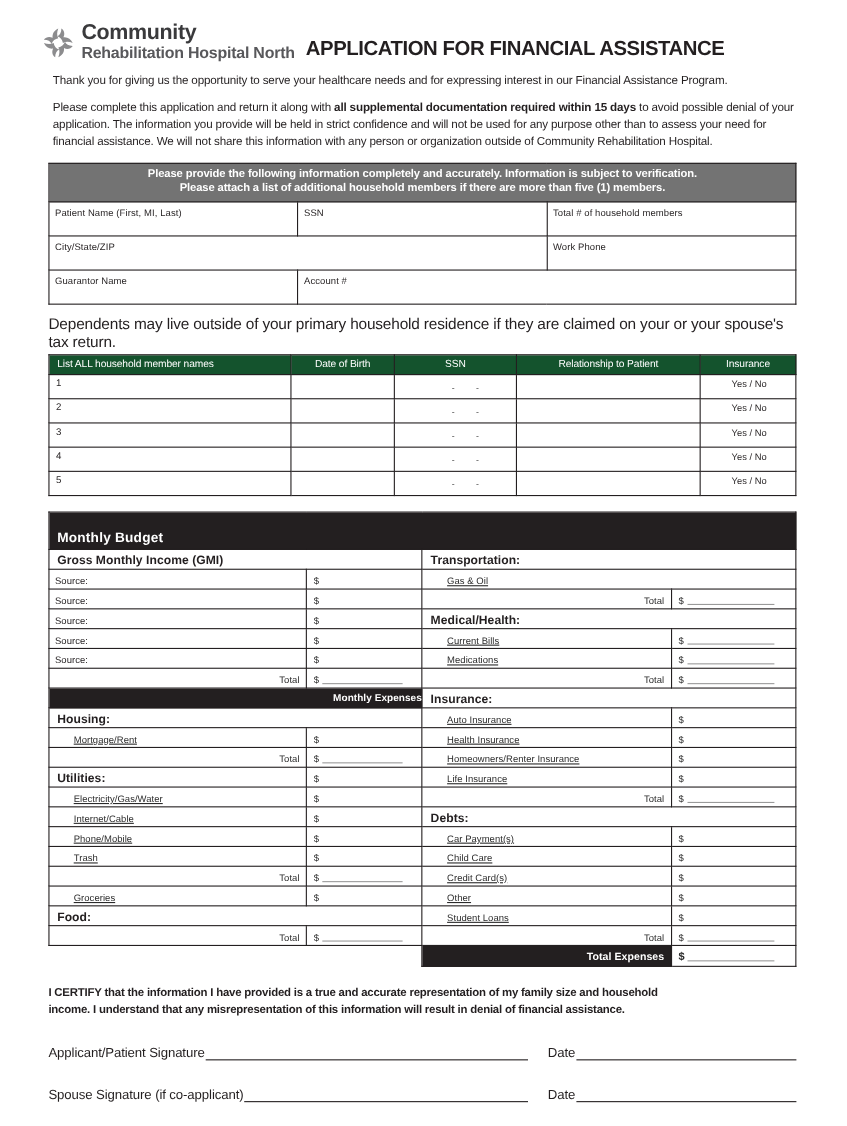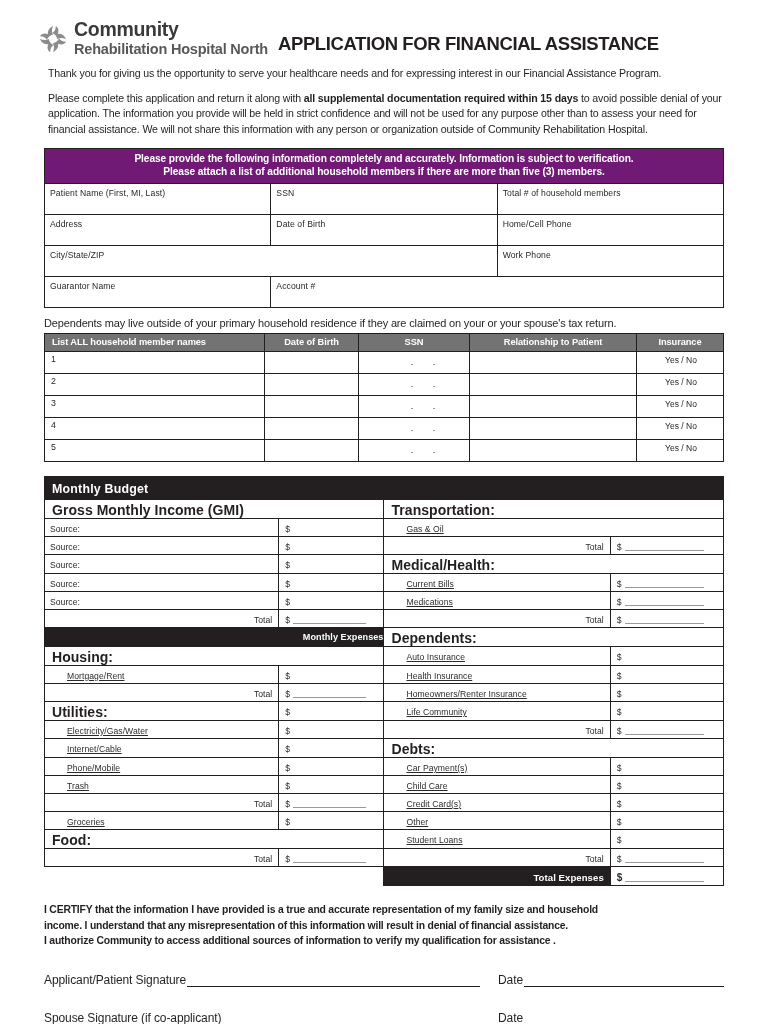--- a/index.html
+++ b/index.html
@@ -22,52 +22,52 @@
   
   .intro{padding:10px 44px 0 48px;}
   .intro p{margin:0 0 10px 0;font-size:10.6px;line-height:1.48;letter-spacing:-0.15px;}
   .intro p.tight{margin-bottom:9px;}
   b{font-weight:bold;}
 
   
   .tblwrap{margin:0 46px 0 44px;}
   table{border-collapse:collapse;width:100%;table-layout:fixed;}
   td,th{border:1px solid #231f20;padding:0;vertical-align:top;}
-  .bar{background:#701a75;color:#ffffff;text-align:center;font-weight:bold;font-size:10.2px;
+  .bar{background:#737373;color:#ffffff;text-align:center;font-weight:bold;font-size:10.2px;
        line-height:1.35;padding:3px 4px 4px 4px;letter-spacing:-0.1px;}
   .cell{font-size:8.6px;padding:4px 5px 0 5px;letter-spacing:0.1px;color:#231f20;}
 
   
   .t-info td{height:26px;}
   .t-info td.tall{height:26px;}
 
   
-  .deps{margin:9px 46px 4px 44px;font-size:11px;letter-spacing:-0.15px;}
-
-  
-  .t-house th{background:#737373;color:#fff;font-size:9.3px;font-weight:bold;
+  .deps{margin:9px 46px 4px 44px;font-size:14px;letter-spacing:-0.15px;}
+
+  
+  .t-house th{background:#14532d;color:#fff;font-size:9.3px;font-weight:normal;
               padding:3px 2px 4px 2px;text-align:center;letter-spacing:-0.1px;}
   .t-house th.left{text-align:left;padding-left:7px;}
   .t-house td{height:18px;font-size:8.8px;padding:2px 4px 0 6px;}
   .t-house td.ctr{text-align:center;font-size:8.5px;padding-top:3px;}
   .ssncell{position:relative;}
   .ssncell span{position:absolute;top:7px;font-size:8px;color:#4a4a4a;}
   .ssncell span.d1{left:47%;}
   .ssncell span.d2{left:67%;}
 
   
   .budget{margin:14px 46px 0 44px;position:relative;}
   .b-tbl{border-collapse:collapse;width:100%;table-layout:fixed;}
   .b-tbl td{border:1px solid #231f20;font-size:8.6px;height:15px;padding:2px 5px 0 5px;
             letter-spacing:0.05px;vertical-align:middle;}
   td.hdrbar{background:#231f20;color:#fff;font-weight:bold;font-size:12.4px;letter-spacing:0.2px;
-            height:17px;padding:3px 0 2px 7px;}
+            height:17px;padding:14px 0 2px 7px;}
   td.subbar{background:#231f20;color:#fff;font-weight:bold;font-size:9.1px;height:14px;
             padding:1px 0 2px 7px;text-align:right;}
-  td.sec{font-weight:bold;font-size:14px;padding-left:7px;}
+  td.sec{font-weight:bold;font-size:11px;padding-left:7px;}
   td.item{padding-left:22px;color:#2b2b2b;text-decoration:underline;}
   td.tot{text-align:right;padding-right:6px;color:#2b2b2b;}
   td.money{color:#2b2b2b;padding-left:6px;}
   td.money .uline{display:inline-block;border-bottom:1px solid #9a9a9a;width:78%;height:8px;
                   margin-left:3px;vertical-align:-1px;}
   td.totexp{background:#231f20;color:#fff;font-weight:bold;text-align:right;font-size:9.6px;
             padding-right:6px;height:16px;}
   .nb{border:0 !important;}
 
   
@@ -106,32 +106,27 @@
     <p class="tight">Thank you for giving us the opportunity to serve your healthcare needs and for expressing interest in our Financial Assistance Program.</p>
     <p><span>Please complete this application and return it along with </span><b>all supplemental documentation required within 15 days</b><span> to avoid possible denial of your application. The information you provide will be held in strict confidence and will not be used for any purpose other than to assess your need for financial assistance. We will not share this information with any person or organization outside of Community Rehabilitation Hospital.</span></p>
   </div>
 
   <div class="tblwrap">
     <table class="t-info">
       <tbody>
           <tr>
         <td class="bar" colspan="3">
           <div>Please provide the following information completely and accurately. Information is subject to verification.</div>
-          <div>Please attach a list of additional household members if there are more than five (3) members.</div>
+          <div>Please attach a list of additional household members if there are more than five (1) members.</div>
         </td>
       </tr>
       <tr>
         <td class="cell tall" style="width:364px">Patient Name (First, MI, Last)</td>
         <td class="cell tall" style="width:157px">SSN</td>
         <td class="cell tall">Total # of household members</td>
-      </tr>
-      <tr>
-        <td class="cell tall">Address</td>
-        <td class="cell tall">Date of Birth</td>
-        <td class="cell tall">Home/Cell Phone</td>
       </tr>
       <tr>
         <td class="cell tall" colspan="2">City/State/ZIP</td>
         <td class="cell tall">Work Phone</td>
       </tr>
       <tr>
         <td class="cell tall">Guarantor Name</td>
         <td class="cell tall" colspan="2">Account #</td>
       </tr>
     </tbody>
@@ -258,21 +253,21 @@
 
       <tr>
         <td class="tot">Total</td>
         <td class="money"><span>$</span><span class="uline"></span></td>
         <td class="tot">Total</td>
         <td class="money"><span>$</span><span class="uline"></span></td>
       </tr>
 
       <tr>
         <td class="subbar" colspan="2">Monthly Expenses</td>
-        <td class="sec" colspan="2">Dependents:</td>
+        <td class="sec" colspan="2">Insurance:</td>
       </tr>
 
       <tr>
         <td class="sec" colspan="2">Housing:</td>
         <td class="item">Auto Insurance</td>
         <td class="money">$</td>
       </tr>
 
       <tr>
         <td class="item">Mortgage/Rent</td>
@@ -284,21 +279,21 @@
       <tr>
         <td class="tot">Total</td>
         <td class="money"><span>$</span><span class="uline"></span></td>
         <td class="item">Homeowners/Renter Insurance</td>
         <td class="money">$</td>
       </tr>
 
       <tr>
         <td class="sec">Utilities:</td>
         <td class="money">$</td>
-        <td class="item">Life Community</td>
+        <td class="item">Life Insurance</td>
         <td class="money">$</td>
       </tr>
 
       <tr>
         <td class="item">Electricity/Gas/Water</td>
         <td class="money">$</td>
         <td class="tot">Total</td>
         <td class="money"><span>$</span><span class="uline"></span></td>
       </tr>
 
@@ -354,21 +349,20 @@
         <td class="totexp">Total Expenses</td>
         <td class="money"><span style="font-weight:bold;font-size:10px">$</span><span class="uline"></span></td>
       </tr>
     </tbody>
       </table>
   </div>
 
   <div class="certify">
     <div>I CERTIFY that the information I have provided is a true and accurate representation of my family size and household</div>
     <div>income. I understand that any misrepresentation of this information will result in denial of financial assistance.</div>
-    <div>I authorize Community to access additional sources of information to verify my qualification for assistance .</div>
   </div>
 
   <div class="sigrow">
     <span class="lbl">Applicant/Patient Signature</span>
     <span class="sigline"></span>
     <span class="datelbl">Date</span>
     <span class="dateline"></span>
   </div>
   <div class="sigrow">
     <span class="lbl">Spouse Signature (if co-applicant)</span>

